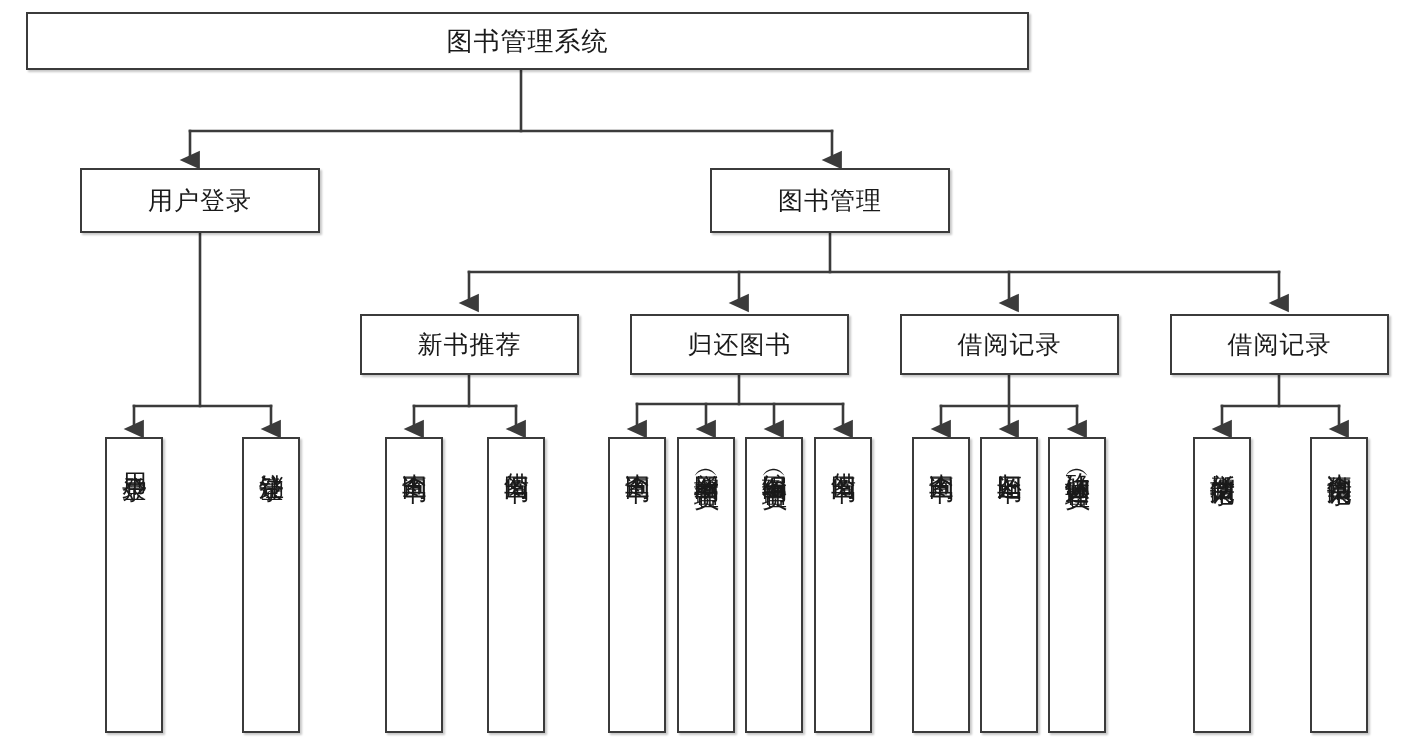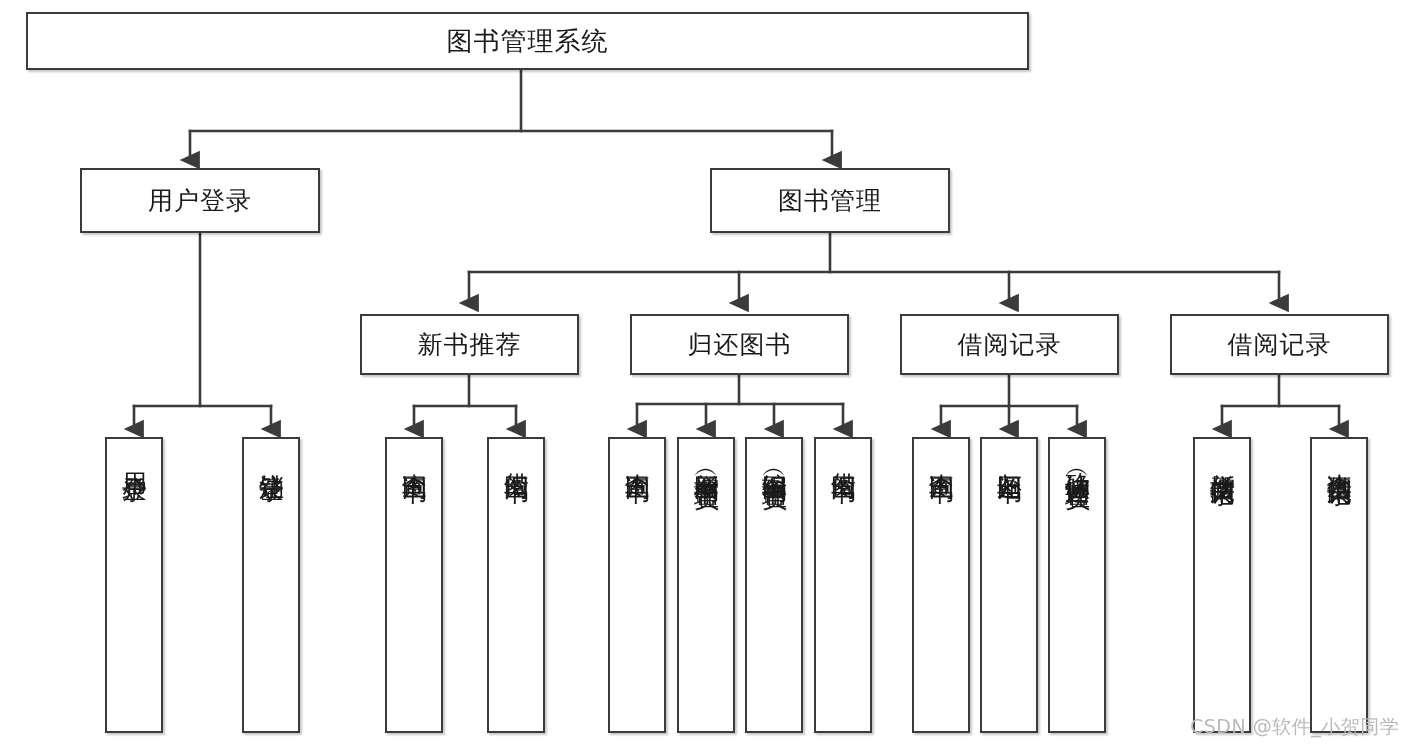--- a/index.html
+++ b/index.html
@@ -196,15 +196,14 @@
   </div>
 
   <div class="node vertical" style="left:1193px; top:437px; width:58px; height:296px;">
     <span class="label">新增借阅记录</span>
   </div>
 
   <div class="node vertical" style="left:1310px; top:437px; width:58px; height:296px;">
     <span class="label">查询借阅记录</span>
   </div>
 
-  <div class="watermark" style="left:1190px; top:714px;">CSDN @软件_小贺同学</div>
 
 </div>
 
 </body></html>

